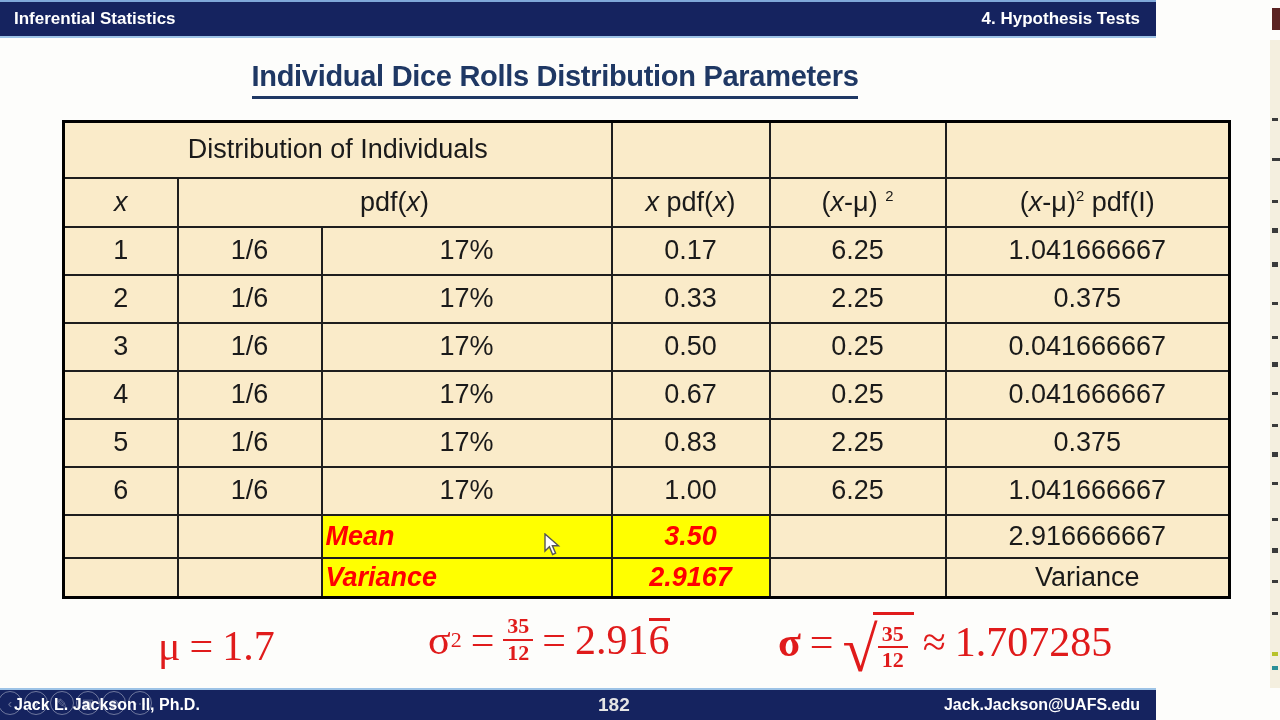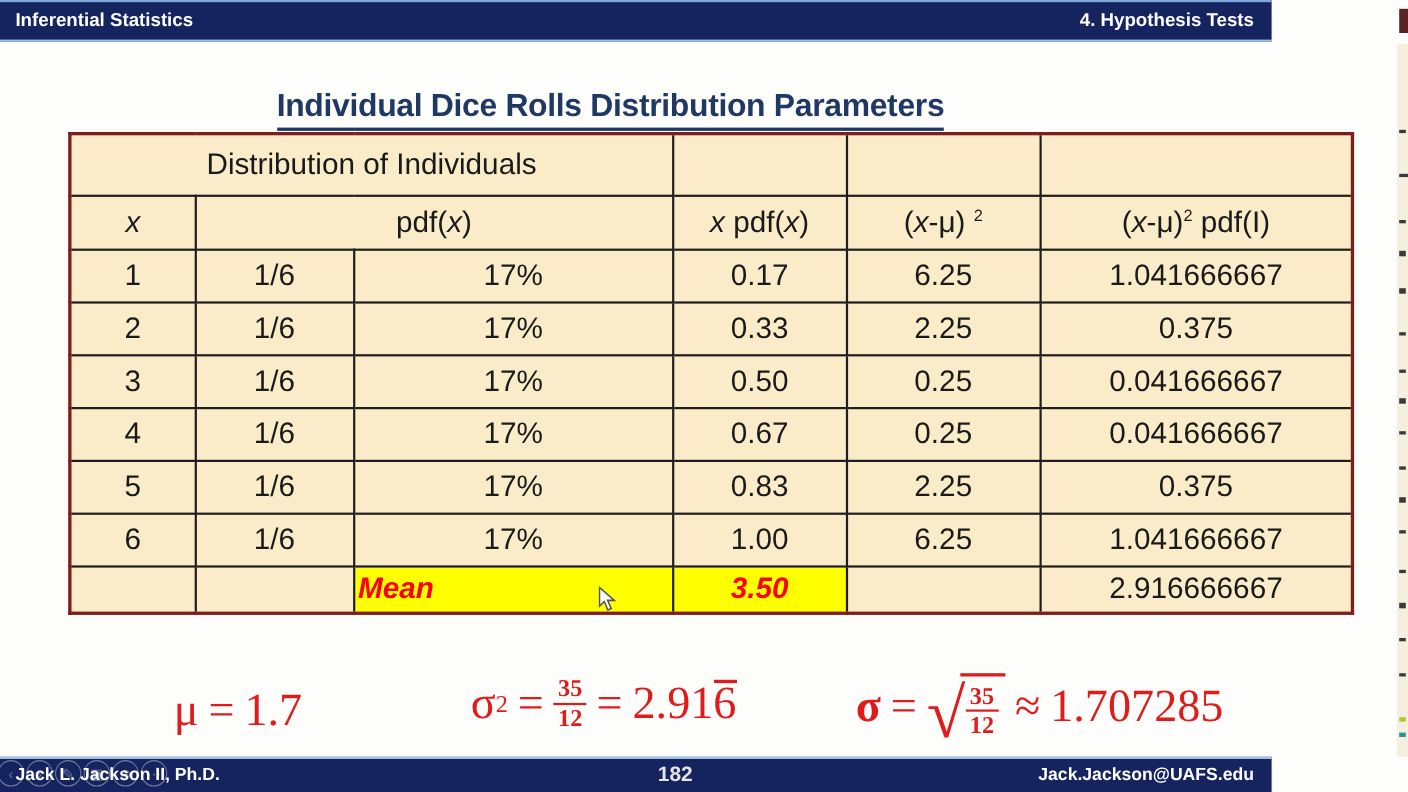--- a/index.html
+++ b/index.html
@@ -19,30 +19,30 @@
   .slide-number{position:absolute;left:598px;top:50%;transform:translateY(-50%);
        font-size:19px;font-weight:bold;color:#e5e5e5;}
 
   
   .ghost-controls{position:absolute;left:-2px;top:691px;height:26px;display:flex;gap:2px;}
   .ghost-btn{width:24px;height:24px;border-radius:50%;border:1px solid rgba(255,255,255,.38);
        color:rgba(255,255,255,.35);font-size:13px;line-height:24px;text-align:center;
        box-sizing:border-box;}
 
   
-  .slide-title{position:absolute;top:60px;left:0;width:1110px;text-align:center;margin-top:20px;}
+  .slide-title{position:absolute;top:60px;left:0;width:1110px;text-align:center;}
   .slide-title span{display:inline-block;color:#1F3864;font-size:29px;font-weight:bold;
        letter-spacing:-0.3px;border-bottom:3px solid #1F3864;padding-bottom:3px;}
 
   
   .dist-table{position:absolute;left:62px;top:120px;border-collapse:collapse;
        background:#FAEBC9;table-layout:fixed;color:#1a1a1a;}
   .dist-table td{border:2px solid #1E1E1E;text-align:center;vertical-align:middle;
        font-size:27px;padding:0 4px;overflow:hidden;white-space:nowrap;}
-  .dist-table{border:3px solid #7f1d1d;}
+  .dist-table{border:3px solid #000000;}
   .dist-table sup{font-size:0.55em;}
   .it{font-style:italic;}
   .r-group{height:56px;}
   .r-head{height:49px;font-size:26px;}
   .r-data{height:48px;}
   .r-mean{height:43px;}
   .r-var{height:40px;}
   td.hl{background:#FFFF00;color:#FF0000;font-weight:bold;font-style:italic;}
   td.hl.lbl{text-align:left;padding-left:3px;}
 
@@ -152,20 +152,28 @@
       <td>6.25</td>
       <td>1.041666667</td>
     </tr>
     <tr class="r-mean">
       <td></td>
       <td></td>
       <td class="hl lbl">Mean</td>
       <td class="hl">3.50</td>
       <td></td>
       <td>2.916666667</td>
+    </tr>
+    <tr class="r-var">
+      <td></td>
+      <td></td>
+      <td class="hl lbl">Variance</td>
+      <td class="hl">2.9167</td>
+      <td></td>
+      <td>Variance</td>
     </tr>
   </tbody>
     </table>
 
   <div class="formula" style="left:158px;top:622px;">
     <span>μ</span>
     <span class="sp">=</span>
     <span>1.7</span>
   </div>
 

